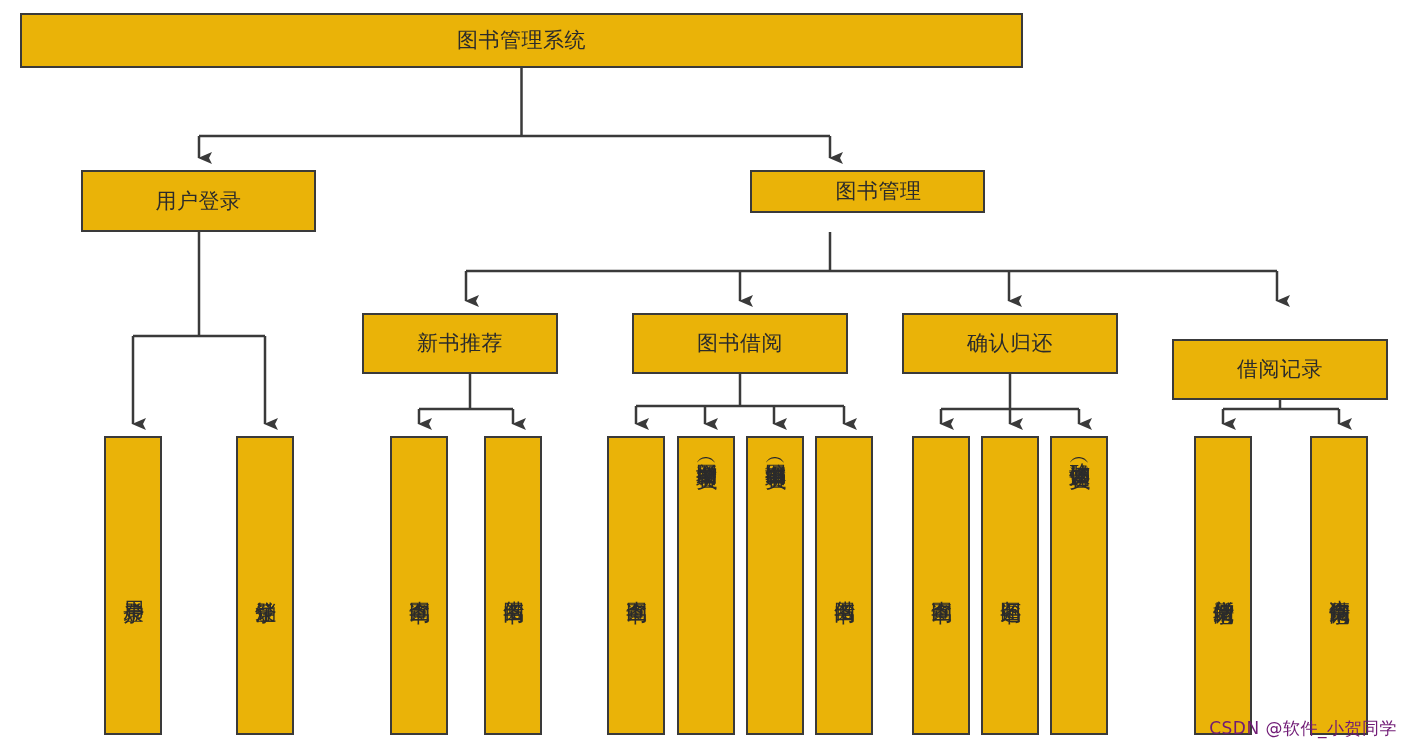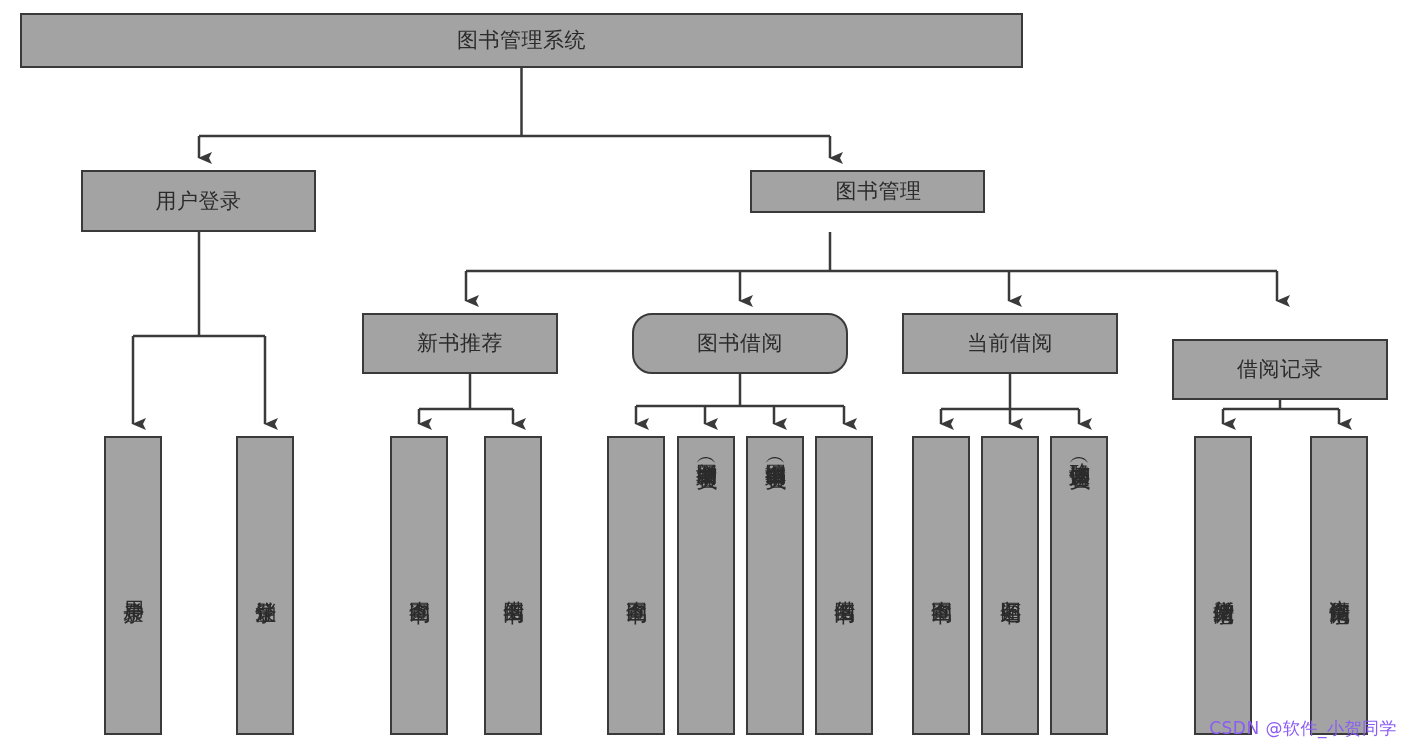--- a/index.html
+++ b/index.html
@@ -23,21 +23,21 @@
     position: absolute;
     left: 0;
     top: 0;
     width: 1405px;
     height: 747px;
     pointer-events: none;
   }
   .node {
     position: absolute;
     box-sizing: border-box;
-    background: #a3a3a3;
+    background: #eab308;
     border: 2.5px solid #3a3a3a;
     display: flex;
     align-items: center;
     justify-content: center;
     overflow: hidden;
   }
   .node-label {
     color: #2b2b2b;
     font-size: 21px;
     line-height: 1.08;
@@ -62,21 +62,21 @@
     letter-spacing: 1px;
   }
   .node.vert.short {
     align-items: center;
     padding-top: 0;
   }
   #watermark {
     position: absolute;
     right: 8px;
     bottom: 7px;
-    color: #8b5cf6;
+    color: #701a75;
     font-size: 17px;
     letter-spacing: 0.5px;
     white-space: nowrap;
     user-select: none;
     text-align: right;
   }
 </style>
 </head>
 <body>
 
@@ -140,25 +140,25 @@
   <div class="node horiz" style="left:81px; top:170px; width:235px; height:62px;">
     <span class="node-label">用户登录</span>
   </div>
   <div class="node horiz" style="left:750px; top:170px; width:235px; height:43px;padding-left:22px;">
     <span class="node-label">图书管理</span>
   </div>
 
   <div class="node horiz" style="left:362px; top:313px; width:196px; height:61px;">
     <span class="node-label">新书推荐</span>
   </div>
-  <div class="node horiz" style="left:632px; top:313px; width:216px; height:61px;border-radius:20px;">
+  <div class="node horiz" style="left:632px; top:313px; width:216px; height:61px;">
     <span class="node-label">图书借阅</span>
   </div>
   <div class="node horiz" style="left:902px; top:313px; width:216px; height:61px;">
-    <span class="node-label">当前借阅</span>
+    <span class="node-label">确认归还</span>
   </div>
   <div class="node horiz" style="left:1172px; top:313px; width:216px; height:61px;margin-top:26px;">
     <span class="node-label">借阅记录</span>
   </div>
 
   <div class="node vert short" style="left:104px; top:436px; width:58px; height:299px;">
     <span class="node-label">用户登录</span>
   </div>
   <div class="node vert short" style="left:236px; top:436px; width:58px; height:299px;">
     <span class="node-label">注销登录</span>

